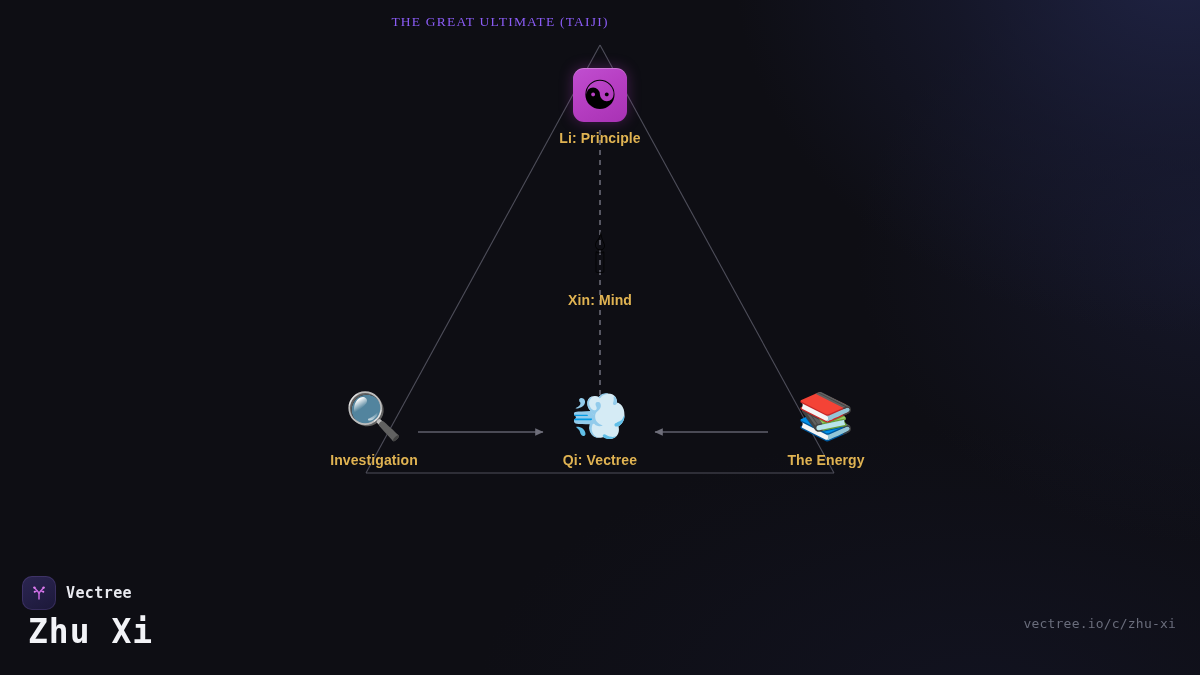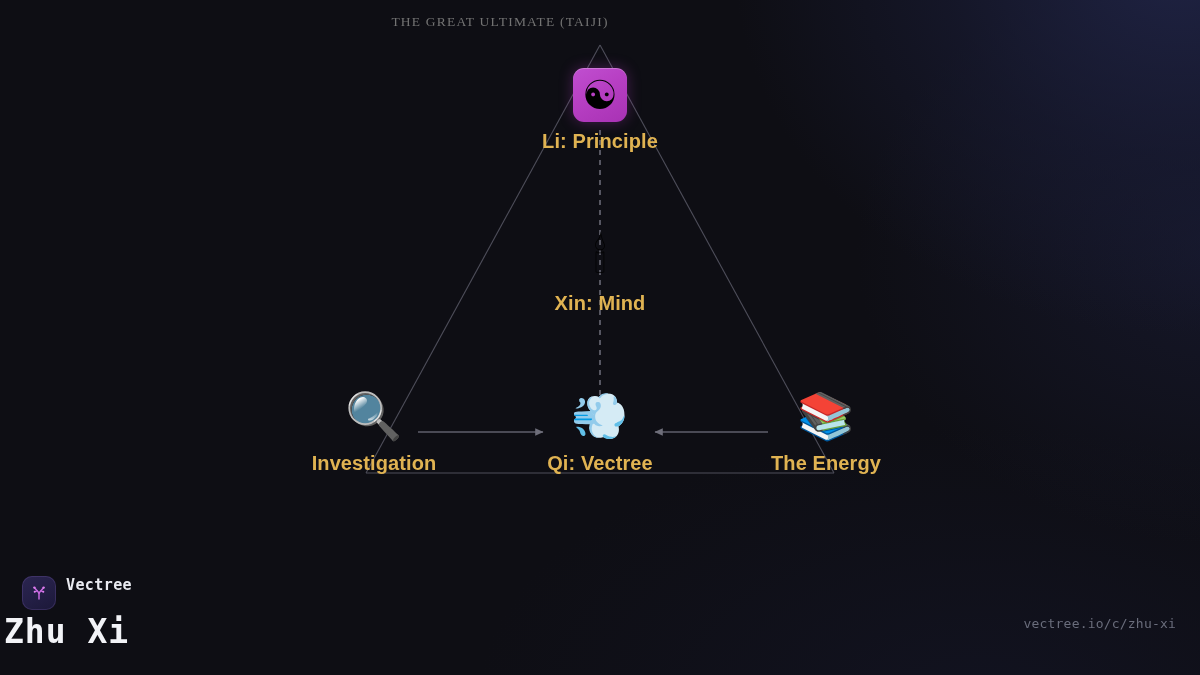--- a/index.html
+++ b/index.html
@@ -18,66 +18,66 @@
       radial-gradient(700px 380px at 980px 700px, rgba(22,24,46,0.45) 0%, rgba(14,14,20,0) 72%);
     pointer-events:none;
   }
   #canvas{position:absolute;inset:0;}
 
   .graph-title{
     position:absolute;top:14px;left:0;width:1000px;
     text-align:center;
     font-family:"Liberation Serif", serif;
     font-size:13.5px;letter-spacing:1.2px;
-    color:#737373;
+    color:#8b5cf6;
     white-space:nowrap;
   }
 
   .node{position:absolute;width:200px;margin-left:-100px;text-align:center;}
   .node-icon{
     height:56px;line-height:56px;font-size:46px;
     display:block;
     user-select:none;
   }
   .node-icon.tile{
     width:54px;height:54px;line-height:54px;margin:0 auto;
     border-radius:11px;
     background:linear-gradient(150deg,#c04fd0 0%, #b73fc3 45%, #a832b4 100%);
     box-shadow:0 0 14px rgba(176,60,190,0.35), inset 0 1px 0 rgba(255,255,255,0.25);
     font-size:40px;
   }
   .node-label{
     margin-top:8px;
-    font-size:20px;font-weight:bold;
+    font-size:14px;font-weight:bold;
     color:#e0b352;
     letter-spacing:.1px;
     white-space:nowrap;
   }
 
   
   #node-li   {left:600px; top:68px;}
   #node-xin  {left:600px; top:228px;}
   #node-inv  {left:374px; top:388px;}
   #node-qi   {left:600px; top:388px;}
   #node-canon{left:826px; top:388px;}
 
   
-  .footer-brand{position:absolute;left:22px;top:576px;display:flex;align-items:flex-start;gap:10px;}
+  .footer-brand{position:absolute;left:22px;top:576px;display:flex;align-items:center;gap:10px;}
   .brand-logo{
     width:34px;height:34px;border-radius:10px;
     background:linear-gradient(150deg,#2b2550 0%, #241f46 50%, #1b1838 100%);
     box-shadow:inset 0 0 0 1px rgba(140,110,200,0.22);
     display:flex;align-items:center;justify-content:center;
   }
   .brand-name{
     font-family:"DejaVu Sans Mono", monospace;
     font-size:15px;font-weight:bold;color:#e9eaf0;letter-spacing:.4px;
   }
   .page-title{
-    position:absolute;left:4px;top:612px;
+    position:absolute;left:28px;top:612px;
     font-family:"DejaVu Sans Mono", monospace;
     font-size:33px;font-weight:bold;color:#f2f3f7;letter-spacing:1px;
   }
   .footer-url{
     position:absolute;right:24px;top:616px;
     font-family:"DejaVu Sans Mono", monospace;
     font-size:13px;color:#6a6d7c;letter-spacing:.2px;
   }
 </style>
 </head>

